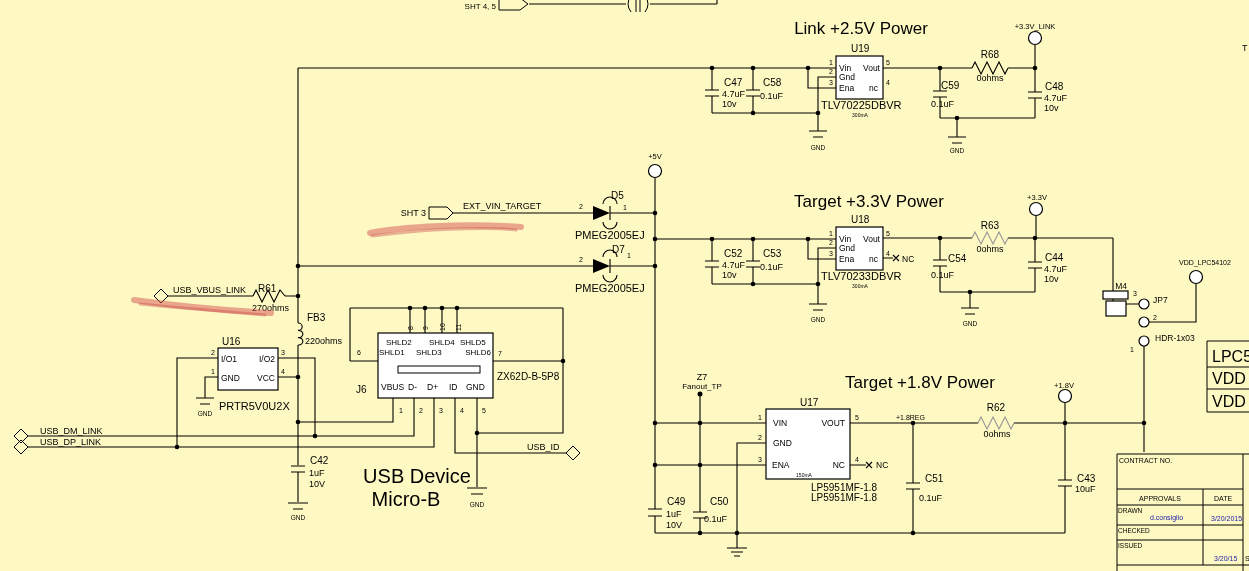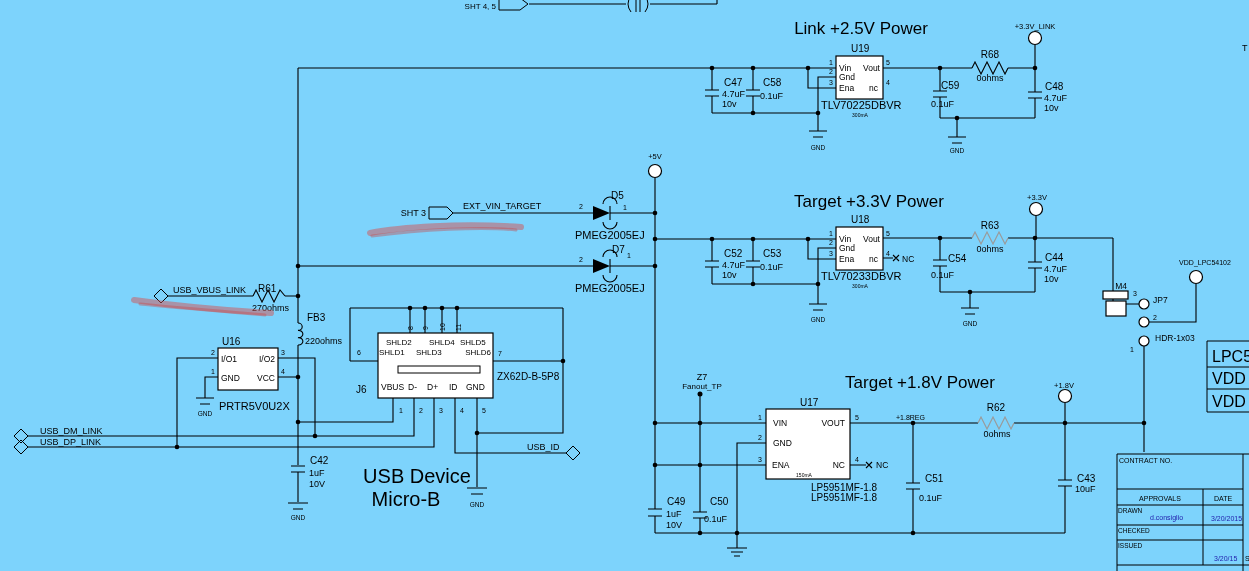--- a/index.html
+++ b/index.html
@@ -1,16 +1,16 @@
 <!DOCTYPE html>
 <html><head>
 <meta charset="utf-8">
 <style>
   html,body{margin:0;padding:0;background:#fff;}
-  #stage{position:relative;width:1249px;height:571px;background:#7dd3fc;overflow:hidden;
+  #stage{position:relative;width:1249px;height:571px;background:#fef9c3;overflow:hidden;
          font-family:"Liberation Sans",sans-serif;}
   svg{position:absolute;left:0;top:0;}
   svg text{fill:#000;font-family:"Liberation Sans",sans-serif;}
   .f5{font-size:5px}.f65{font-size:6.5px}.f7{font-size:7px}.f75{font-size:7.5px}
   .f8{font-size:8px}.f85{font-size:8.5px}.f9{font-size:9px}.f10{font-size:10px}
   .f11{font-size:11px}.f16{font-size:16px}.f17{font-size:17px}.f20{font-size:20px}
   .mid{text-anchor:middle}.end{text-anchor:end}
   .blue{fill:#2323ae}
   .wire{stroke:#000;stroke-width:1.1;fill:none}
   .thin{stroke:#000;stroke-width:1;fill:none}

